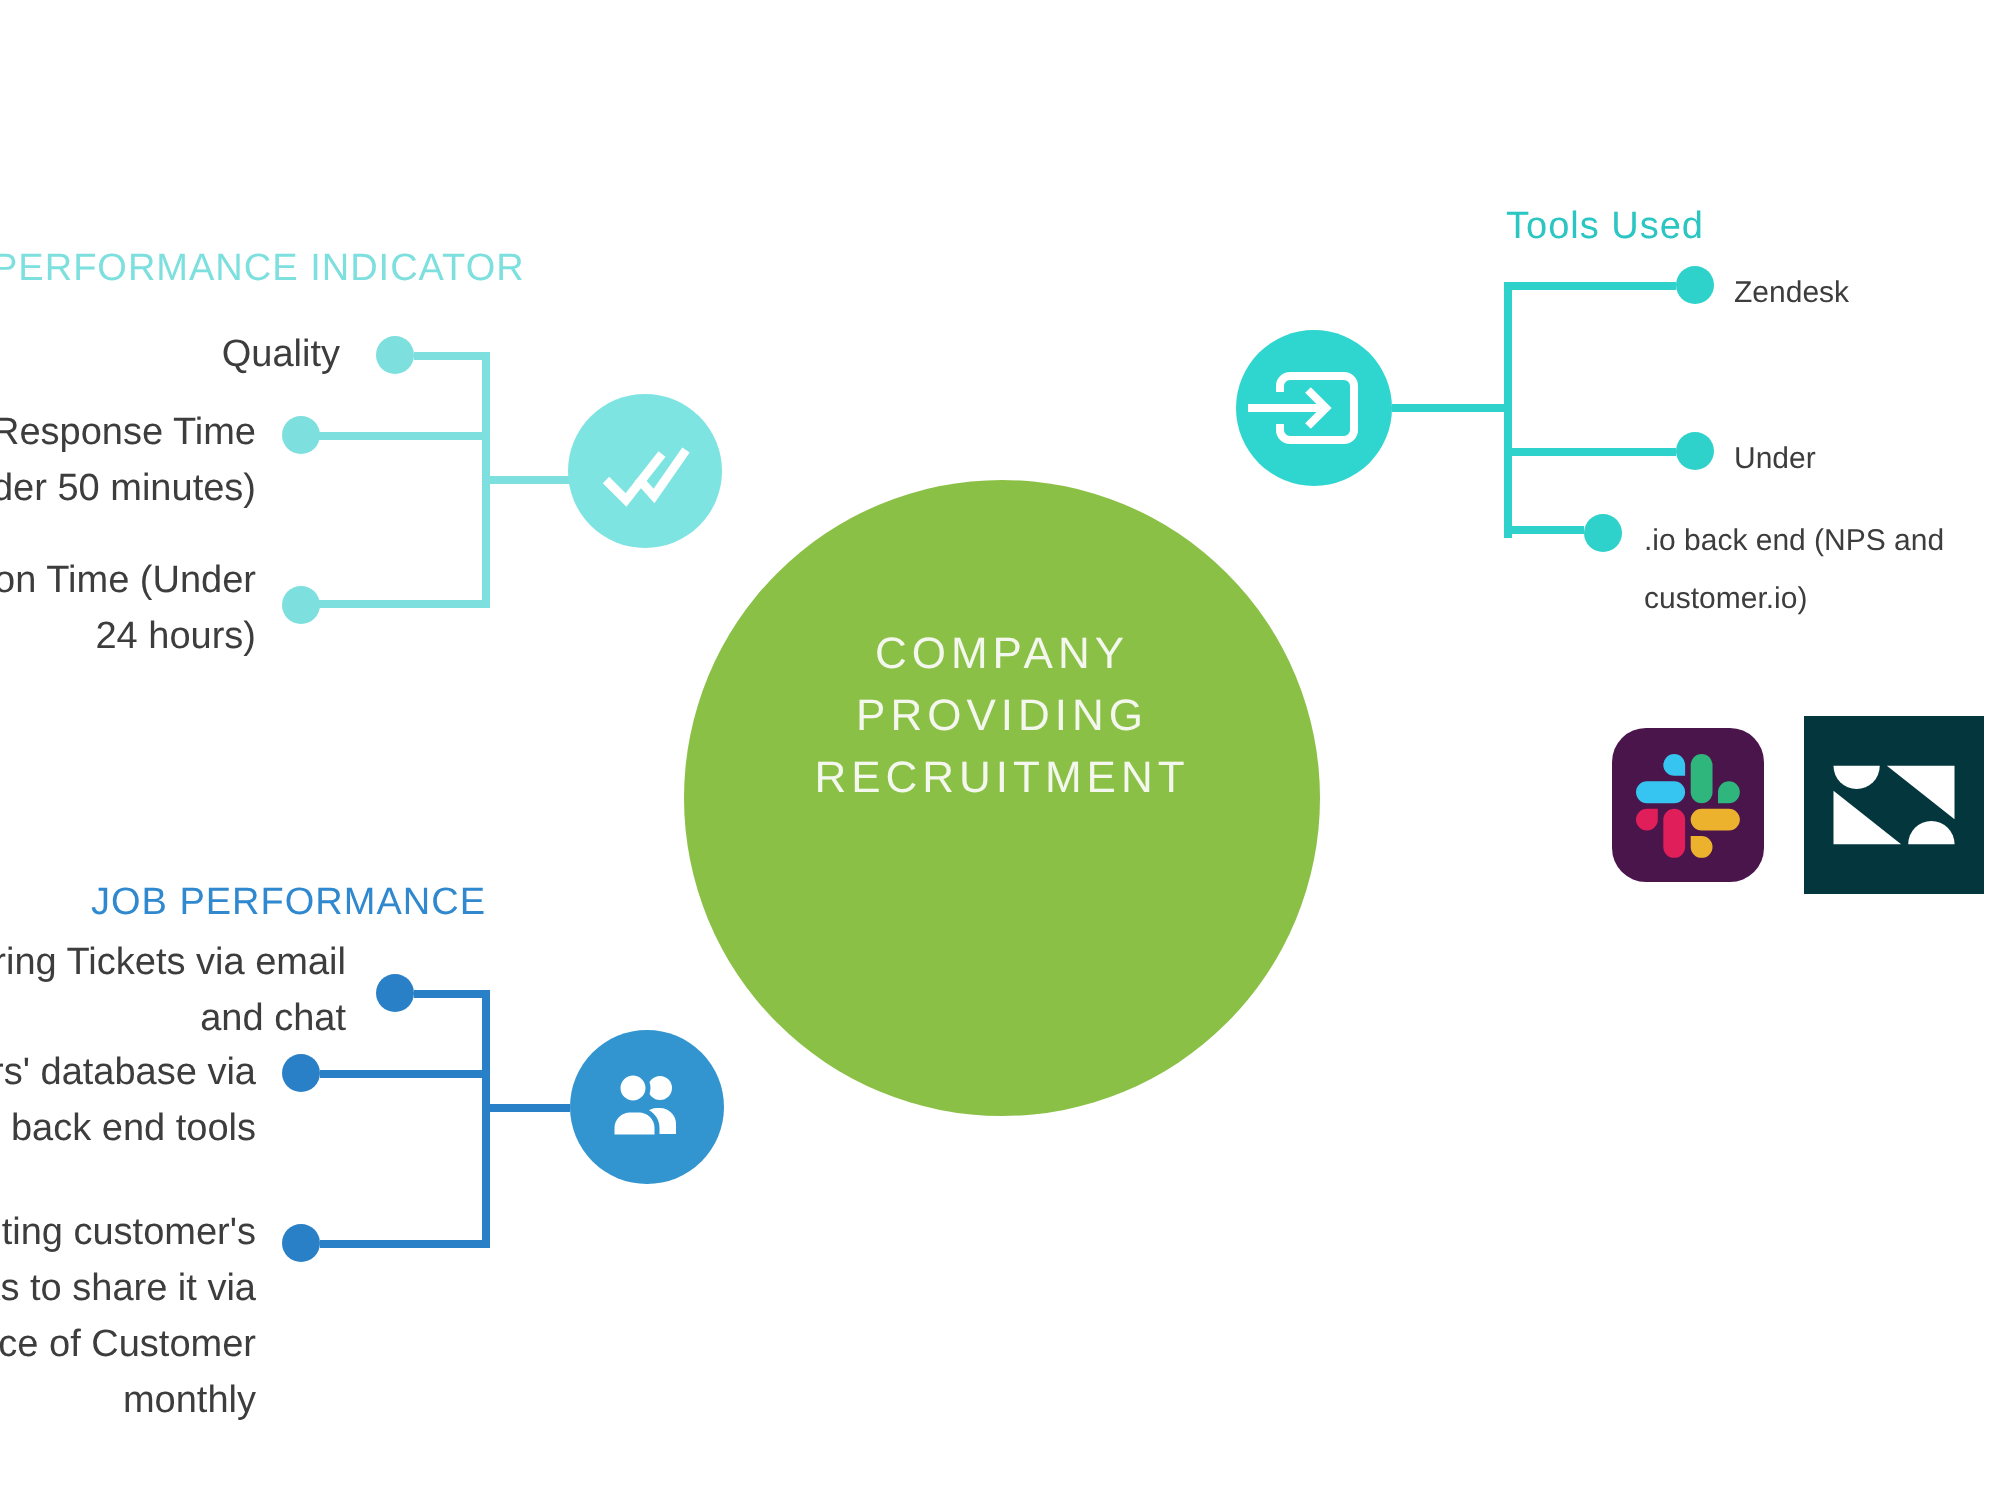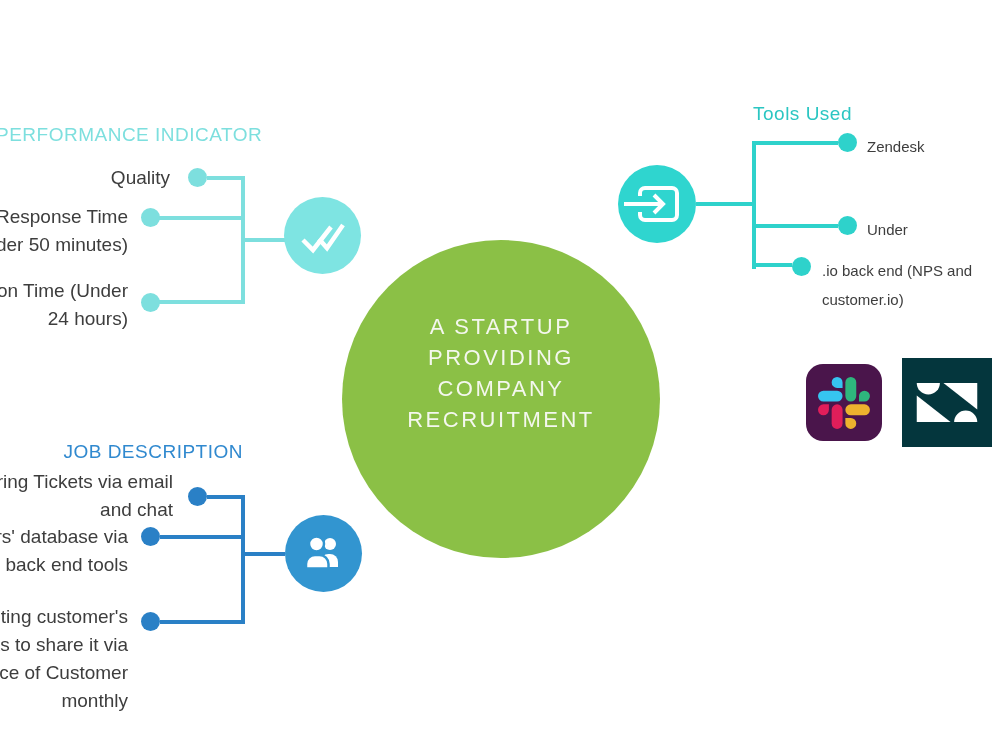--- a/index.html
+++ b/index.html
@@ -23,23 +23,22 @@
           font-size:22px;line-height:31px;letter-spacing:2.5px;color:var(--center-text);}
   .logo{position:absolute;display:flex;align-items:center;justify-content:center;}
 </style>
 </head>
 <body>
 
 <div class="stage">
 
   <div class="g-circle"></div>
   <div class="g-text">
-    <div>A STARTUP</div>
+    <div>COMPANY</div>
     <div>PROVIDING</div>
-    <div>COMPANY</div>
     <div>RECRUITMENT</div>
   </div>
 
   <div class="head" style="left:-4px;top:124px;color:var(--teal-light);">PERFORMANCE INDICATOR</div>
 
   <div class="ln tl" style="left:207px;top:176px;width:36px;height:4px;"></div>
   <div class="ln tl" style="left:159px;top:216px;width:84px;height:4px;"></div>
   <div class="ln tl" style="left:159px;top:300px;width:84px;height:4px;"></div>
   <div class="ln tl" style="left:241px;top:176px;width:4px;height:128px;"></div>
   <div class="ln tl" style="left:245px;top:238px;width:40px;height:4px;"></div>
@@ -60,21 +59,21 @@
     <div>24 hours)</div>
   </div>
 
   <div class="circ" style="left:284px;top:197px;width:77px;height:77px;background:var(--teal-light-circle);">
     <svg width="77" height="77" viewBox="0 0 77 77">
       <polyline points="19,43 29,53 47,30" fill="none" stroke="#ffffff" stroke-width="4.5"></polyline>
       <polyline points="35,42 43,51 59,28" fill="none" stroke="#ffffff" stroke-width="4.5"></polyline>
     </svg>
   </div>
 
-  <div class="head" style="left:0px;top:441px;width:243px;text-align:right;color:var(--blue-heading);">JOB DESCRIPTION</div>
+  <div class="head" style="left:0px;top:441px;width:243px;text-align:right;color:var(--blue-heading);">JOB PERFORMANCE</div>
 
   <div class="ln bl" style="left:207px;top:495px;width:36px;height:4px;"></div>
   <div class="ln bl" style="left:160px;top:535px;width:83px;height:4px;"></div>
   <div class="ln bl" style="left:160px;top:620px;width:83px;height:4px;"></div>
   <div class="ln bl" style="left:241px;top:495px;width:4px;height:129px;"></div>
   <div class="ln bl" style="left:245px;top:552px;width:40px;height:4px;"></div>
 
   <div class="dot bl" style="left:188px;top:487px;"></div>
   <div class="dot bl" style="left:141px;top:527px;"></div>
   <div class="dot bl" style="left:141px;top:612px;"></div>

